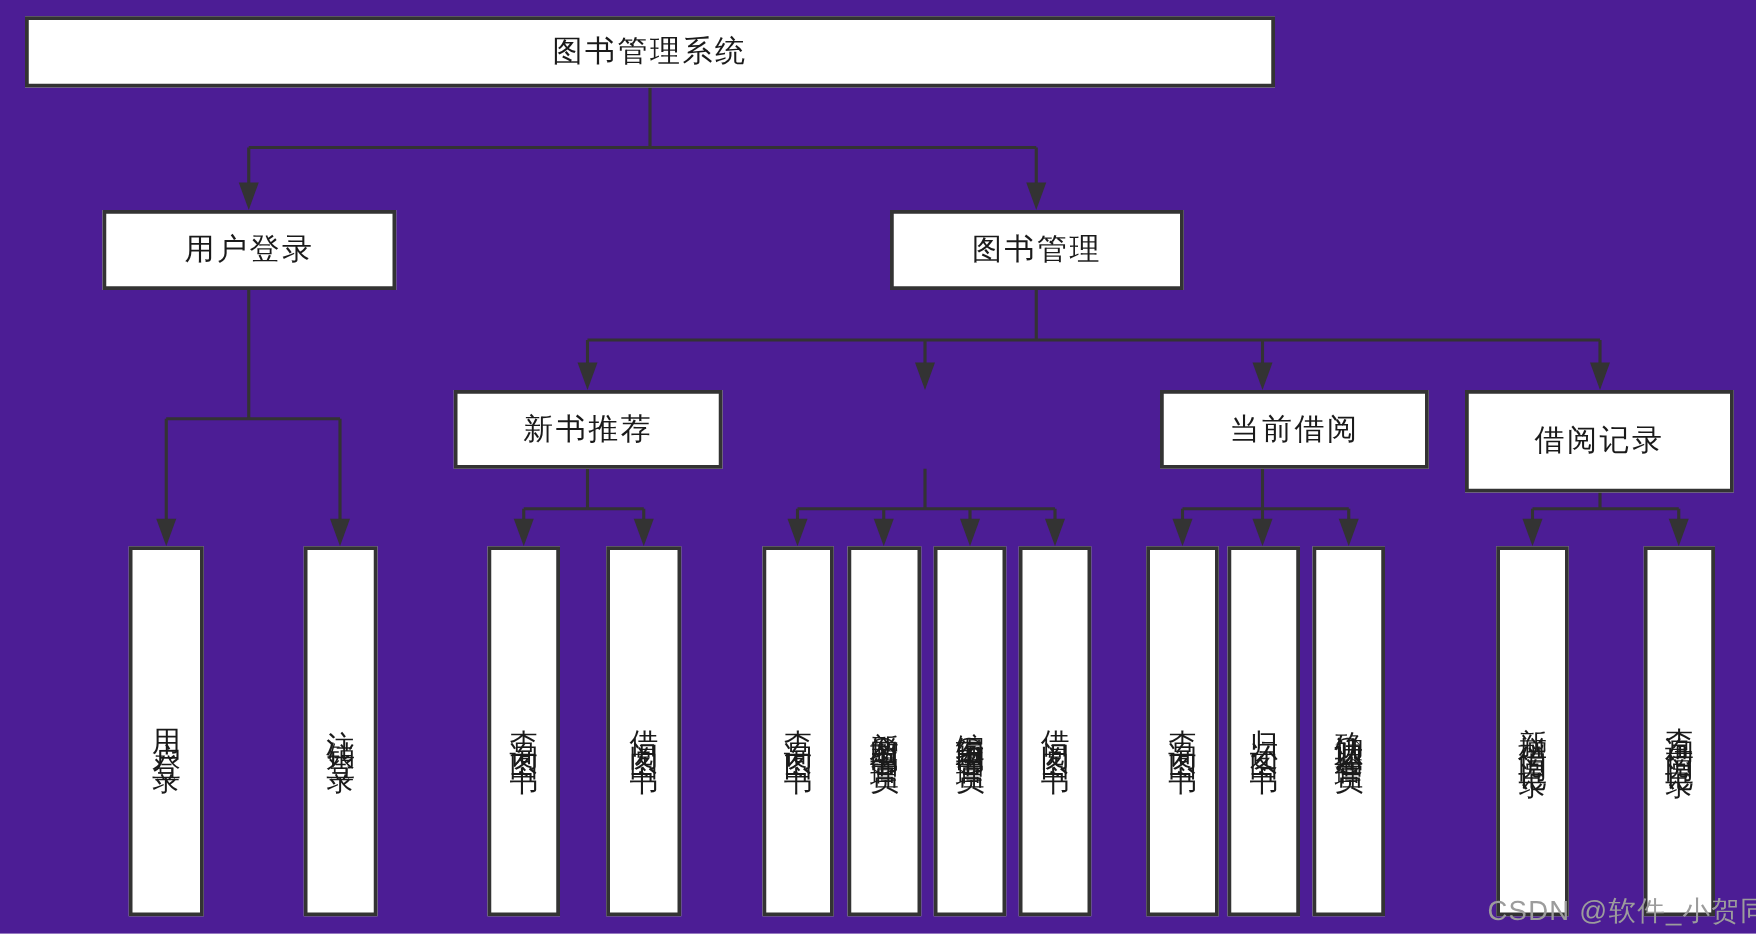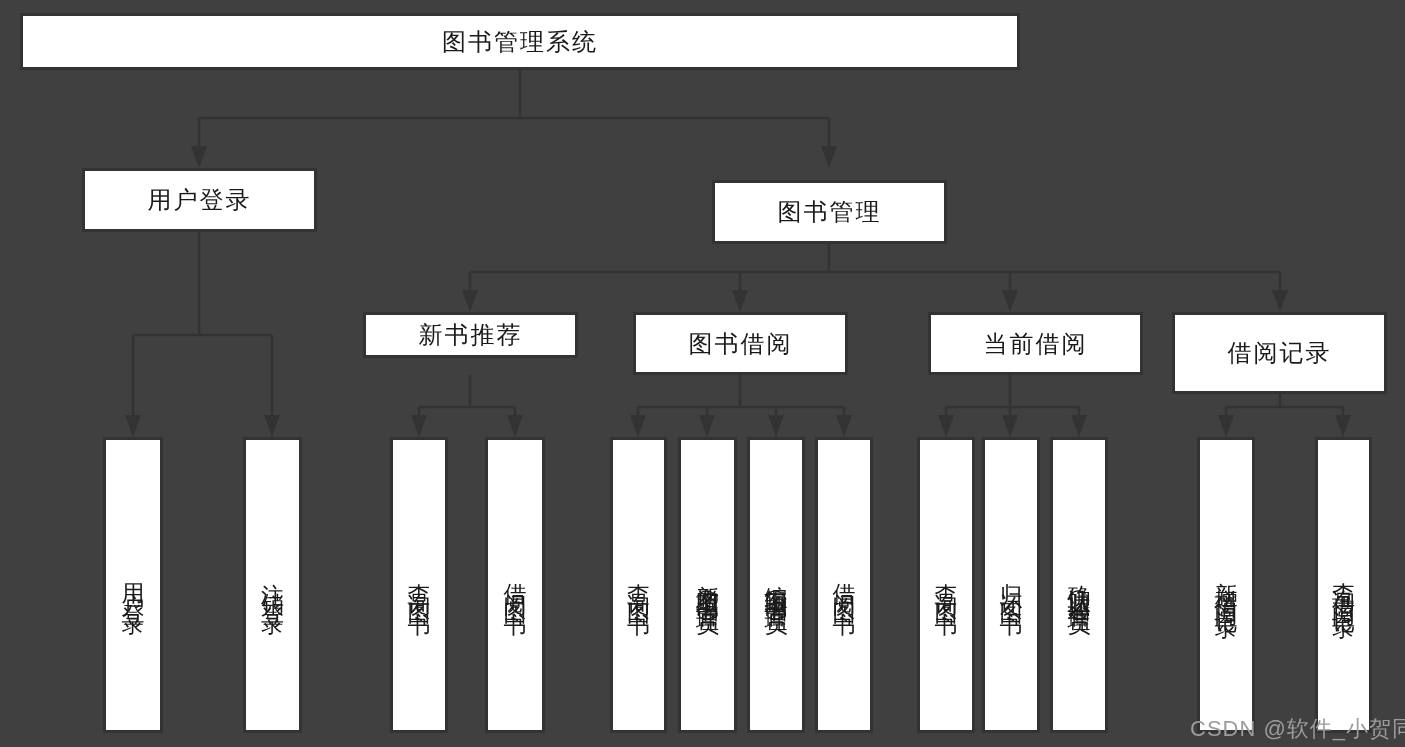--- a/index.html
+++ b/index.html
@@ -1,20 +1,20 @@
 <!DOCTYPE html>
 <html><head>
 <meta charset="utf-8">
 <style>
   html, body { margin: 0; padding: 0; background: #ffffff; }
   #stage {
     position: relative;
     width: 1405px;
     height: 747px;
-    background: #404040;
+    background: #4c1d95;
     font-family: "Liberation Sans", "DejaVu Sans", sans-serif;
     overflow: hidden;
   }
   #wires { position: absolute; left: 0; top: 0; z-index: 1; }
   .box {
     position: absolute;
     box-sizing: border-box;
     border: 3px solid #333333;
     background: #ffffff;
     color: #1a1a1a;
@@ -32,22 +32,22 @@
     top: 437px;
     height: 296px;
     font-size: 23px;
   }
   .sp4 { letter-spacing: 10px; }
   .sp6 { letter-spacing: 7px; }
   .sp9 { letter-spacing: 4px; }
 
   #b-root { left: 20px;   top: 13px;  width: 1000px; height: 57px; }
   #b-user { left: 82px;   top: 168px; width: 235px;  height: 64px; }
-  #b-mgmt { left: 712px;  top: 168px; width: 235px;  height: 64px; margin-top: 12px; }
-  #b-nb   { left: 363px;  top: 312px; width: 215px;  height: 46px; }
+  #b-mgmt { left: 712px;  top: 168px; width: 235px;  height: 64px; }
+  #b-nb   { left: 363px;  top: 312px; width: 215px;  height: 63px; }
   #b-bw   { left: 633px;  top: 312px; width: 215px;  height: 63px; }
   #b-cur  { left: 928px;  top: 312px; width: 215px;  height: 63px; }
   #b-rec  { left: 1172px; top: 312px; width: 215px;  height: 82px; }
 
   #v1  { left: 103px;  width: 60px; }
   #v2  { left: 243px;  width: 59px; }
   #v3  { left: 390px;  width: 58px; }
   #v4  { left: 485px;  width: 60px; }
   #v5  { left: 610px;  width: 57px; }
   #v6  { left: 678px;  width: 59px; }
@@ -107,21 +107,20 @@
       <polygon points="1335,415 1351,415 1343,437"></polygon>
     </g>
   </svg>
 
   <div id="b-root" class="box">图书管理系统</div>
 
   <div id="b-user" class="box">用户登录</div>
   <div id="b-mgmt" class="box">图书管理</div>
 
   <div id="b-nb" class="box">新书推荐</div>
-  <div id="b-bw" class="box">图书借阅</div>
   <div id="b-cur" class="box">当前借阅</div>
   <div id="b-rec" class="box">借阅记录</div>
 
   <div id="v1" class="box vbox sp4">用户登录</div>
   <div id="v2" class="box vbox sp4">注销登录</div>
   <div id="v3" class="box vbox sp4">查询图书</div>
   <div id="v4" class="box vbox sp4">借阅图书</div>
   <div id="v5" class="box vbox sp4">查询图书</div>
   <div id="v6" class="box vbox sp9">新增图书（管理员）</div>
   <div id="v7" class="box vbox sp9">编辑图书（管理员）</div>

